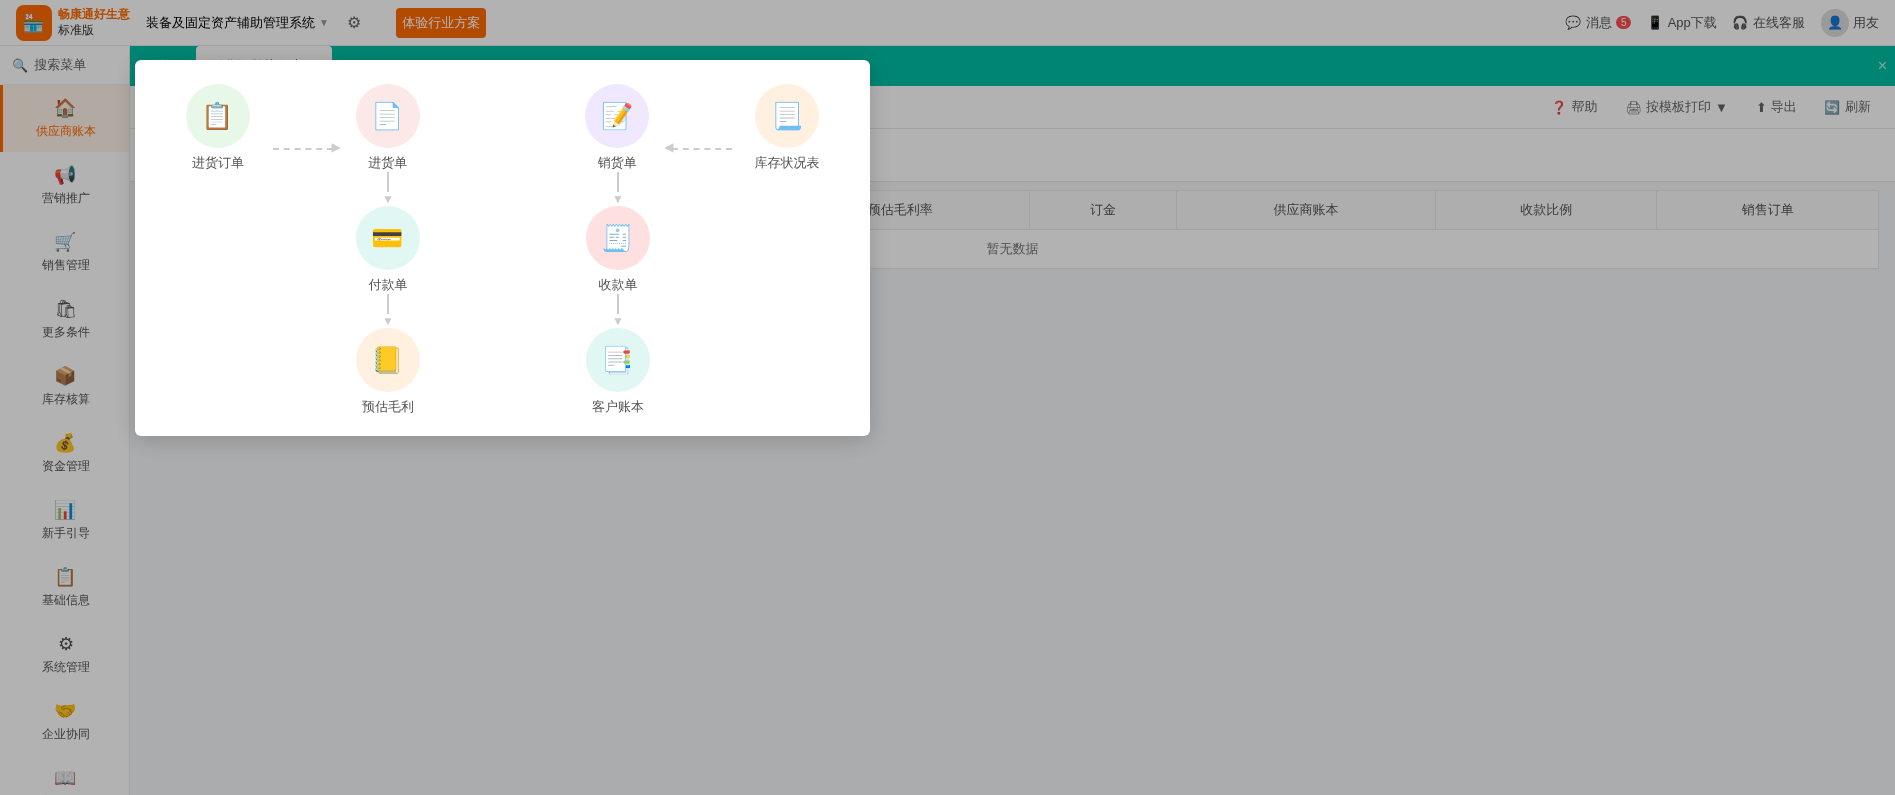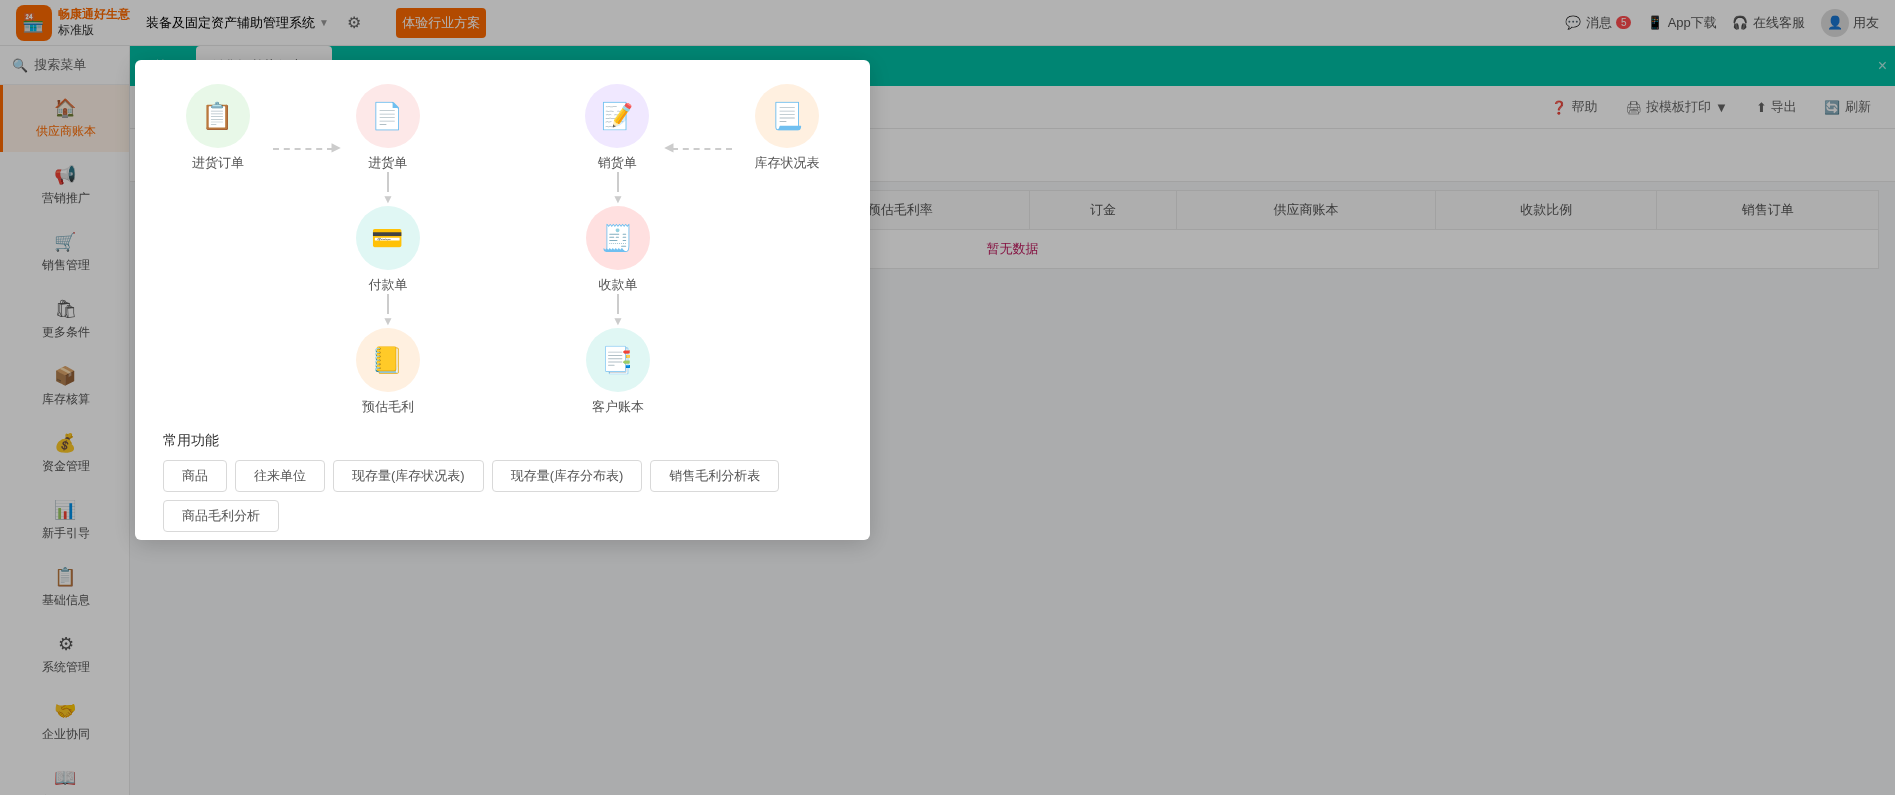--- a/index.html
+++ b/index.html
@@ -110,21 +110,21 @@
 
     
     .table-area { padding: 8px 16px; background: #f5f6f8; }
     .data-table { width: 100%; border-collapse: collapse; background: white; }
     .data-table th {
       background: #fafafa; border: 1px solid #e8e8e8; padding: 10px 12px;
       font-size: 13px; color: #555; font-weight: 500; text-align: center;
     }
     .data-table td {
       border: 1px solid #e8e8e8; padding: 10px 12px; font-size: 13px;
-      color: #be185d; text-align: center;
+      color: #737373; text-align: center;
     }
     .empty-text { text-align: center; color: #aaa; padding: 60px; font-size: 14px; }
 
     
     .overlay {
       position: fixed; top: 0; left: 0; right: 0; bottom: 0;
       background: rgba(0,0,0,0.3); z-index: 100;
     }
 
     
@@ -434,26 +434,14 @@
       <div style="width:120px;"></div>
 
       <div class="flow-node">
         <div class="flow-circle circle-teal" style="font-size:26px;">📑</div>
         <span class="flow-label">客户账本</span>
       </div>
     </div>
 
   </div>
 
-  <div class="common-functions">
-    <div class="common-title">常用功能</div>
-    <div class="func-buttons">
-      <button class="func-btn">商品</button>
-      <button class="func-btn">往来单位</button>
-      <button class="func-btn">现存量(库存状况表)</button>
-      <button class="func-btn">现存量(库存分布表)</button>
-      <button class="func-btn">销售毛利分析表</button>
-      <button class="func-btn">商品毛利分析</button>
-    </div>
-
-  </div>
 
 </div>
 
 </body></html>

